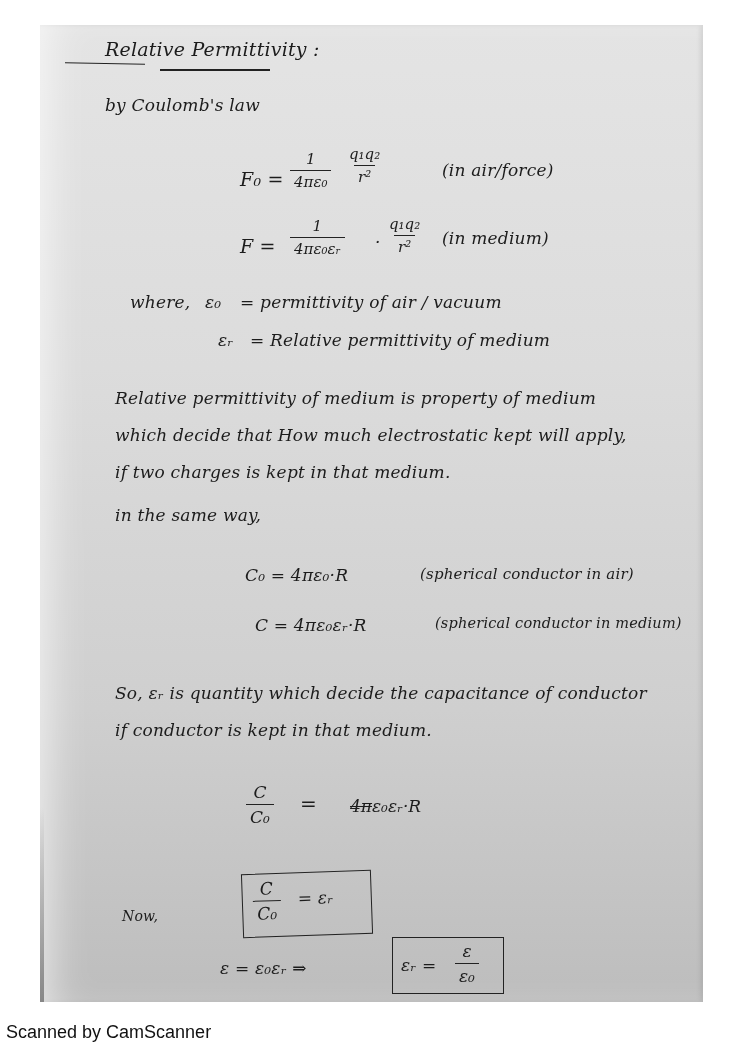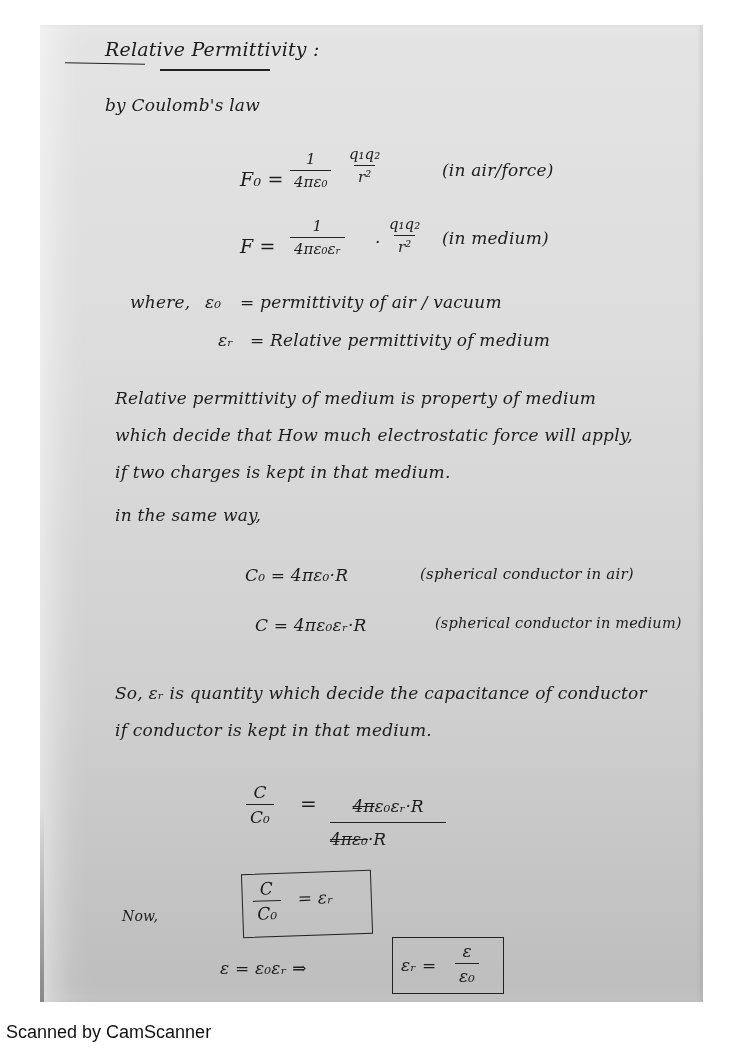--- a/index.html
+++ b/index.html
@@ -53,41 +53,40 @@
 </div>
 <div class="hw" style="left:442px;top:228px;">(in medium)</div>
 
 <div class="hw" style="left:130px;top:292px;">where,</div>
 <div class="hw" style="left:205px;top:292px;">ε₀</div>
 <div class="hw" style="left:240px;top:292px;">= permittivity of air / vacuum</div>
 <div class="hw" style="left:218px;top:330px;">εᵣ</div>
 <div class="hw" style="left:250px;top:330px;">= Relative permittivity of medium</div>
 
 <div class="hw" style="left:115px;top:388px;">Relative permittivity of medium is property of medium</div>
-<div class="hw" style="left:115px;top:425px;">which decide that How much electrostatic force will apply,</div>
+<div class="hw" style="left:115px;top:425px;">which decide that How much electrostatic kept will apply,</div>
 <div class="hw" style="left:115px;top:462px;">if two charges is kept in that medium.</div>
 
 <div class="hw" style="left:115px;top:505px;">in the same way,</div>
 
 <div class="hw" style="left:245px;top:565px;">C₀ = 4πε₀·R</div>
 <div class="hw" style="left:420px;top:565px;font-size:15px;">(spherical conductor in air)</div>
 <div class="hw" style="left:255px;top:615px;">C = 4πε₀εᵣ·R</div>
 <div class="hw" style="left:435px;top:615px;font-size:14.5px;">(spherical conductor in medium)</div>
 
 <div class="hw" style="left:115px;top:683px;">So, εᵣ is quantity which decide the capacitance of conductor</div>
 <div class="hw" style="left:115px;top:720px;">if conductor is kept in that medium.</div>
 
 <div class="frac" style="left:246px;top:782px;font-size:17px;">
   <span class="num">C</span>
   <span class="den">C₀</span>
 </div>
 <div class="hw" style="left:300px;top:792px;font-size:20px;">=</div>
 <div class="frac" style="left:330px;top:796px;font-size:17px;">
   <span class="num" style="padding:0 20px 6px 20px;"><span class="strike">4π</span><span>ε₀εᵣ·R</span></span>
-  <span class="den" style="padding:6px 60px 0 0;"><span class="strike">4πε₀</span><span>·R</span></span>
 </div>
 
 <div class="box" style="left:242px;top:872px;width:128px;height:62px;transform:rotate(-2deg);">
   <div class="frac" style="left:10px;top:4px;font-size:17px;">
     <span class="num">C</span>
     <span class="den">C₀</span>
   </div>
   <div class="hw" style="left:55px;top:15px;">= εᵣ</div>
 </div>
 

